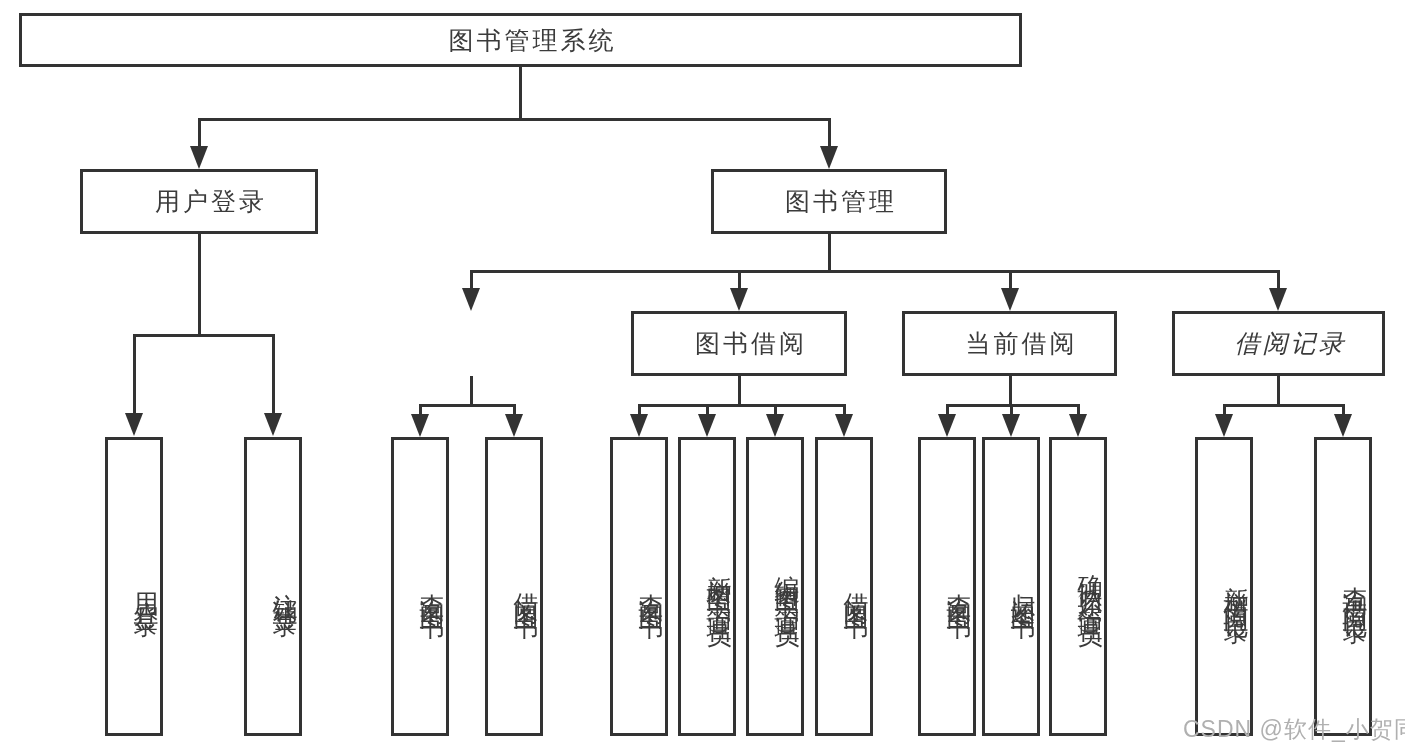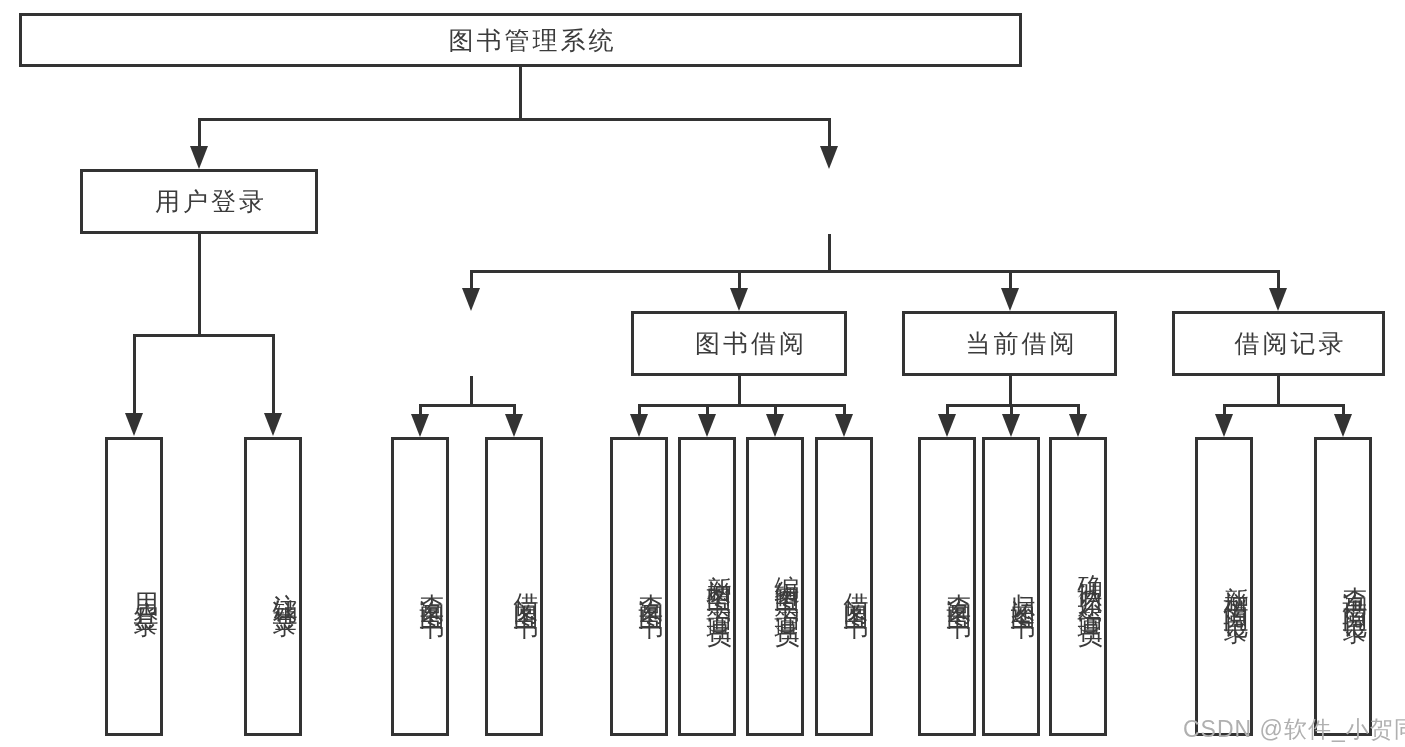--- a/index.html
+++ b/index.html
@@ -33,38 +33,41 @@
     position:absolute; left:1183px; top:714px; z-index:5;
     font-size:23px; letter-spacing:1px; color:var(--wm); white-space:nowrap;
   }
   
   #n-root   { left:19px;  top:13px;  width:1003px; height:54px; }
   #n-login  { left:80px;  top:169px; width:238px;  height:65px; }
   #n-mgmt   { left:711px; top:169px; width:236px;  height:65px; }
   #n-newbook{ left:363px; top:311px; width:216px;  height:65px; }
   #n-borrow { left:631px; top:311px; width:216px;  height:65px; }
   #n-current{ left:902px; top:311px; width:215px;  height:65px; }
-  #n-record { left:1172px;top:311px; width:213px;  height:65px; }
+  #n-record { left:1172px;top:311px; width:213px;  height:65px;font-style:italic; }
   #l-a1 { left:105px; }  #l-a2 { left:244px; }
   #l-b1 { left:391px; }  #l-b2 { left:485px; }
   #l-c1 { left:610px; }  #l-c2 { left:678px; }  #l-c3 { left:746px; }  #l-c4 { left:815px; }
   #l-d1 { left:918px; }  #l-d2 { left:982px; }  #l-d3 { left:1049px; }
   #l-e1 { left:1195px; } #l-e2 { left:1314px; }
 </style>
 </head>
 <body>
 
 <div class="canvas">
 
   <div class="node hbox" id="n-root">
     <span class="lbl">图书管理系统</span>
   </div>
 
   <div class="node hbox" id="n-login">
     <span class="lbl">用户登录</span>
+  </div>
+  <div class="node hbox" id="n-mgmt">
+    <span class="lbl">图书管理</span>
   </div>
 
   <div class="node hbox" id="n-current">
     <span class="lbl">当前借阅</span>
   </div>
   <div class="node hbox" id="n-borrow">
     <span class="lbl">图书借阅</span>
   </div>
   <div class="node hbox" id="n-record">
     <span class="lbl">借阅记录</span>

